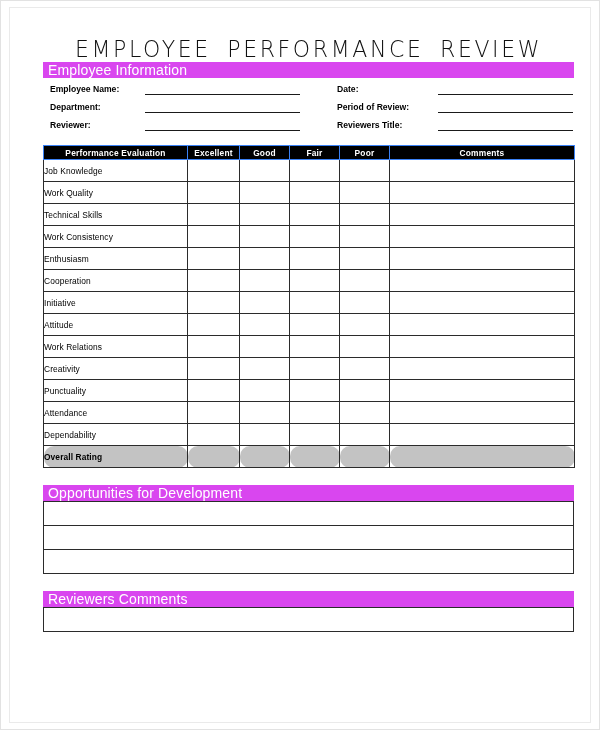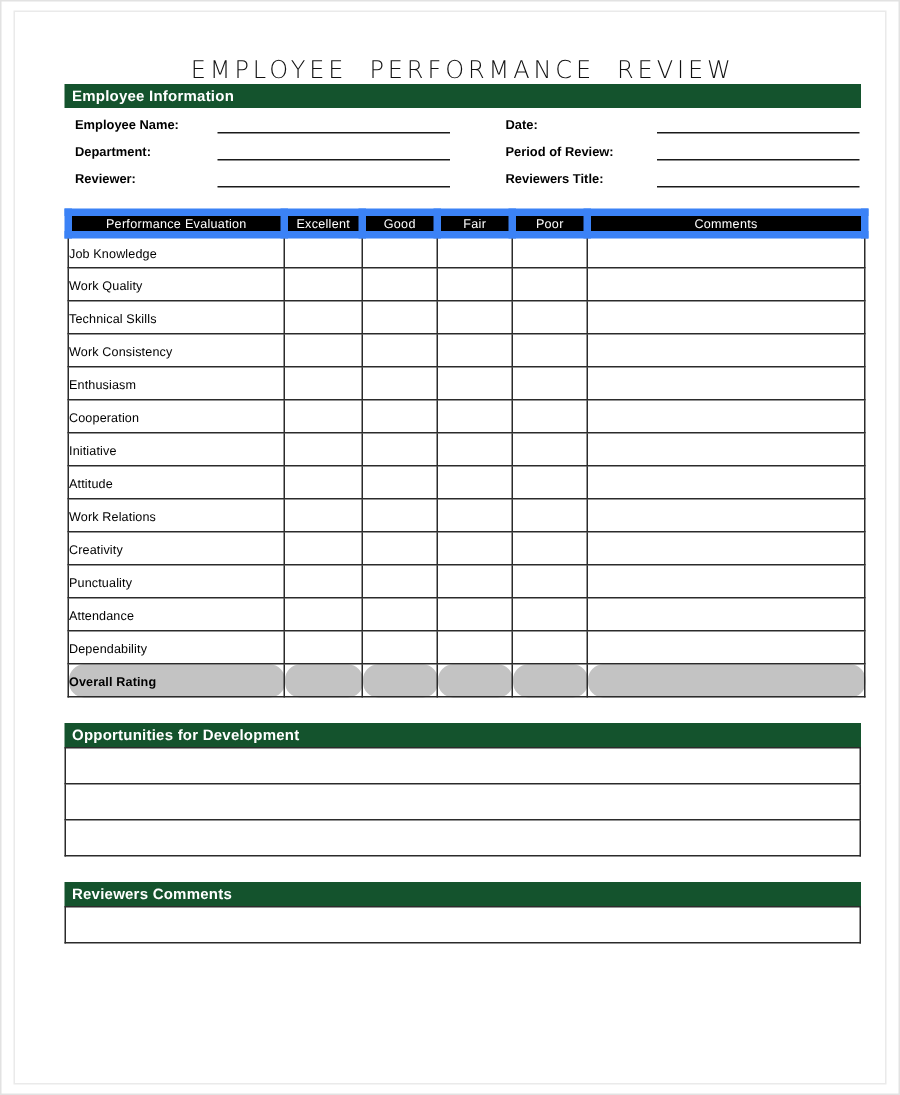--- a/index.html
+++ b/index.html
@@ -39,38 +39,38 @@
   #content {
     position: absolute;
     left: 33px;
     top: 20px;
     width: 531px;
   }
 
   
   .doc-title {
     text-align: center;
-    font-size: 16px;
+    font-size: 22px;
     font-weight: 300;
     letter-spacing: 2.6px;
     word-spacing: 7px;
     font-family: "DejaVu Sans", sans-serif;
     color: #101010;
     margin: 0 0 0 0;
     padding: 9px 0 0 0;
     white-space: nowrap;
     transform: scaleY(1.02);
   }
 
   
   .bar {
-    background: #14532d;
+    background: #d946ef;
     color: #ffffff;
-    font-size: 10px;
-    font-weight: bold;
+    font-size: 14px;
+    font-weight: normal;
     letter-spacing: 0.15px;
     padding: 3.5px 0 3.5px 5px;
     box-sizing: border-box;
     height: 16px;
     line-height: 9px;
   }
 
   
   .info-block {
     margin-top: 5px;
@@ -113,23 +113,23 @@
     margin-top: 6px;
   }
   table.eval th, table.eval td {
     border: 1px solid #2b2b2b;
     padding: 0;
     box-sizing: border-box;
   }
   table.eval thead th {
     background: #000000;
     color: #ffffff;
-    border: 5px solid #3b82f6;
+    border: 1px solid #3b82f6;
     font-size: 8.4px;
-    font-weight: normal;
+    font-weight: bold;
     height: 14px;
     line-height: 10px;
     text-align: center;
     letter-spacing: 0.2px;
   }
   table.eval tbody td {
     height: 22px;
   }
   td.criterion {
     font-size: 8.4px;

